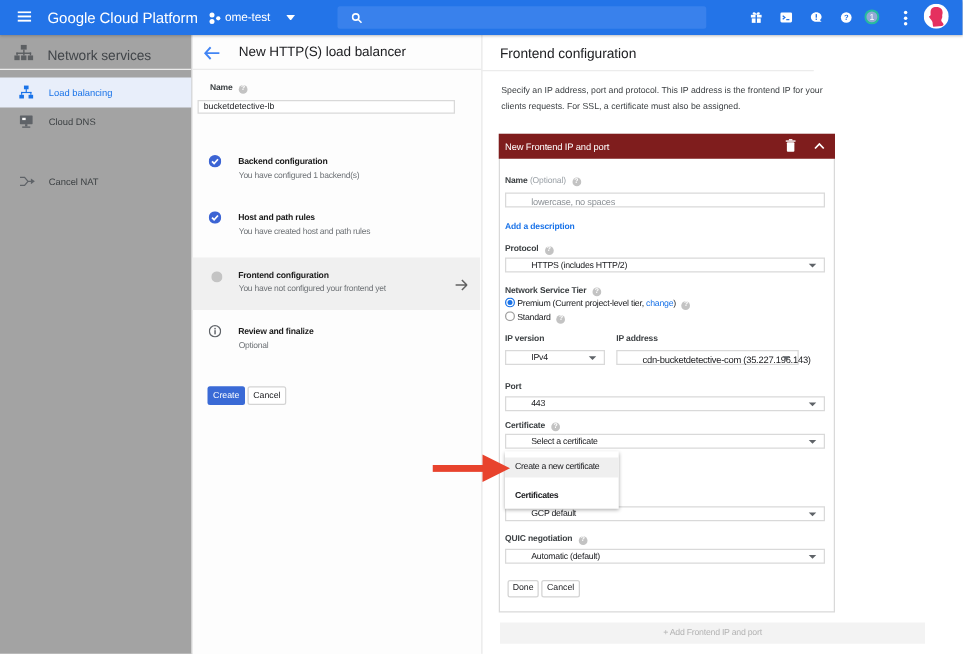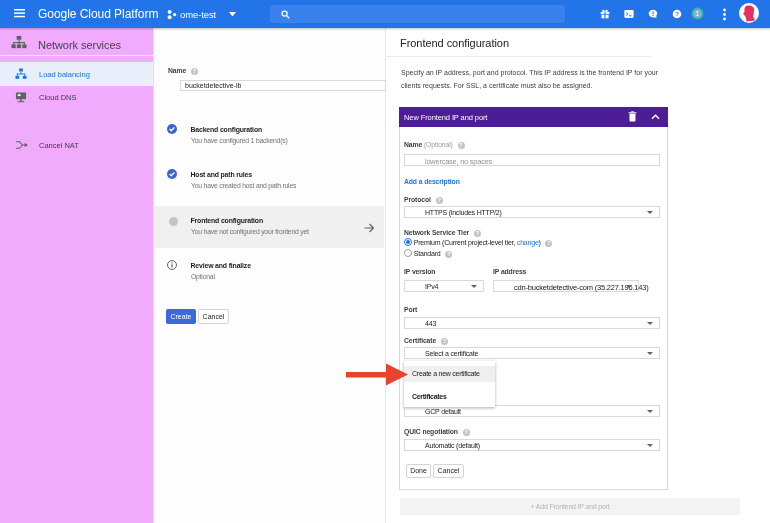--- a/index.html
+++ b/index.html
@@ -6,44 +6,44 @@
   html,body { width:770px; height:523px; overflow:hidden; background:#fff;
     font-family:"Liberation Sans", sans-serif; }
   .abs { position:absolute; }
   
   #hdr { position:absolute; left:0; top:0; width:770px; height:28px; background:#2374e8;
          box-shadow:0 1px 2px rgba(60,64,67,0.35); z-index:50; }
   #hdr .logo { position:absolute; left:38px; top:6.5px; color:#fff; font-size:12px; letter-spacing:-0.05px; }
   #hdr .proj { position:absolute; left:180px; top:8.5px; color:#fff; font-size:9.5px; letter-spacing:-0.1px; }
   #srch { position:absolute; left:270px; top:5px; width:295px; height:18px; background:#3981ec; border-radius:2px; }
   
-  #side { position:absolute; left:0; top:28px; width:154px; height:495px; background:#f0abfc; border-right:1px solid #e2e2e2; }
+  #side { position:absolute; left:0; top:28px; width:154px; height:495px; background:#a3a3a3; border-right:1px solid #e2e2e2; }
   #side .hd { height:28px; border-bottom:1px solid #ebebeb; position:relative; }
   #side .hd .t { position:absolute; left:38px; top:10.5px; font-size:11px; letter-spacing:-0.05px; color:#414549; }
   .sitem { position:absolute; left:0; width:153px; height:24px; font-size:7.5px; color:#3c4043; }
   .sitem .lbl { position:absolute; left:39px; top:8px; }
   .sitem.sel { background:#e8eefa; }
   .sitem.sel .lbl { color:#1a73e8; }
   
   #mid { position:absolute; left:154px; top:28px; width:232px; height:495px; background:#fdfdfd; border-right:1px solid #e7e7e7; }
   #mid .hd { height:28px; border-bottom:1px solid #ebebeb; position:relative; }
   #mid .hd .t { position:absolute; left:37px; top:8px; font-size:10.8px; letter-spacing:-0.05px; color:#202124; }
-  #nameinp { position:absolute; left:26px; top:52px; width:206px; height:11px; border:1px solid #d9d9d9; background:#fff;
+  #nameinp { position:absolute; left:4px; top:52px; width:206px; height:11px; border:1px solid #d9d9d9; background:#fff;
              font-size:7px; color:#202124; padding:0 0 0 4px; font-family:"Liberation Sans", sans-serif; }
   .step { position:absolute; left:0; width:231px; }
   .step .ttl { position:absolute; left:36.5px; top:2px; font-size:6.9px; font-weight:bold; letter-spacing:-0.15px; color:#1b1b1b; white-space:nowrap; }
   .step .sub { position:absolute; left:37px; top:13px; font-size:6.8px; letter-spacing:-0.2px; color:#6e7276; white-space:nowrap; }
   .btn-blue { position:absolute; background:#3a6ad6; color:#fff; font-size:7px; text-align:center; border-radius:2px; }
   .btn-wht { position:absolute; background:#fff; color:#202124; font-size:7px; text-align:center;
              border:1px solid #d4d4d4; border-radius:2px; }
   
   .rtitle { position:absolute; left:400px; top:36.5px; font-size:11px; letter-spacing:-0.05px; color:#202124; }
   .desc { position:absolute; left:401px; top:67px; width:272px; font-size:7px; letter-spacing:0px; color:#3c4043; line-height:12.5px; white-space:nowrap; }
   #card { position:absolute; left:399px; top:107px; width:269px; height:383px; border:1px solid #d9d9d9; background:#fff; }
-  #cardhd { position:absolute; left:399px; top:107px; width:269px; height:20px; background:#4c1d95; z-index:2; }
+  #cardhd { position:absolute; left:399px; top:107px; width:269px; height:20px; background:#7f1d1d; z-index:2; }
   #cardhd .t { position:absolute; left:5px; top:5.5px; color:#fff; font-size:7.5px; letter-spacing:-0.1px; }
   .flabel { position:absolute; font-size:6.8px; font-weight:bold; color:#3c4043; letter-spacing:-0.1px; white-space:nowrap; }
   .fsel { position:absolute; height:11.5px; border:1px solid #d9d9d9; background:#fff; font-size:7px; letter-spacing:-0.2px; color:#202124; white-space:nowrap; }
   .fsel .tx { position:absolute; left:20px; top:2px; }
   .caret { position:absolute; right:6px; top:3.5px; width:0; height:0; border-left:3px solid transparent;
            border-right:3px solid transparent; border-top:3.5px solid #5f6368; }
   .hicon { display:inline-block; width:7px; height:7px; border-radius:50%; background:#c3c3c3; color:#fff;
            font-size:5.5px; font-weight:bold; text-align:center; line-height:7px; vertical-align:0px; margin-left:3px; letter-spacing:0; }
   .link { color:#1a73e8; }
   .radrow { position:absolute; font-size:7px; letter-spacing:-0.2px; color:#202124; white-space:nowrap; }
@@ -165,20 +165,26 @@
         <path d="M1 2 L5 2 L8 5.5 L12 5.5"></path>
         <path d="M1 9 L5 9 L8 5.5"></path>
       </g>
       <polygon points="10.5,3 14,5.5 10.5,8" fill="#5f6368"></polygon>
     </svg>
     <div class="lbl">Cancel NAT</div>
   </div>
 </div>
 
 <div id="mid">
+  <div class="hd">
+    <svg class="abs" style="left:9px;top:9px" width="13" height="11" viewBox="0 0 13 11">
+      <path d="M5.5 0.8 L1.2 5.5 L5.5 10.2 M1.2 5.5 L12.5 5.5" fill="none" stroke="#4285f4" stroke-width="1.5"></path>
+    </svg>
+    <div class="t">New HTTP(S) load balancer</div>
+  </div>
   <div class="abs flabel" style="left:14px;top:39px">Name <span class="hicon">?</span></div>
   <input id="nameinp" value="bucketdetective-lb" readonly="" style="">
 
   <div class="step" style="top:96px;height:40px">
     <svg class="abs" style="left:13px;top:0px" width="10" height="10" viewBox="0 0 13 13">
       <circle cx="6.5" cy="6.5" r="6.5" fill="#3c64d4"></circle>
       <path d="M3.4 6.6 L5.6 8.8 L9.6 4.4" fill="none" stroke="#fff" stroke-width="1.8"></path>
     </svg>
     <div class="ttl">Backend configuration</div>
     <div class="sub">You have configured 1 backend(s)</div>

